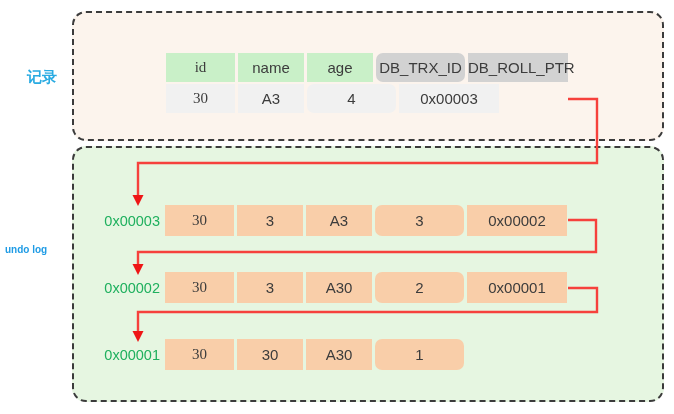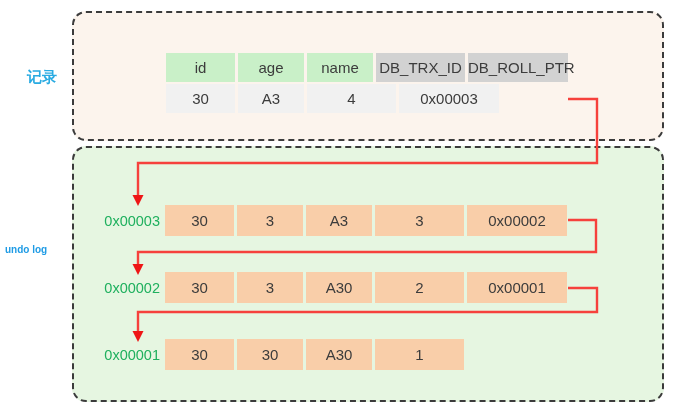--- a/index.html
+++ b/index.html
@@ -26,21 +26,21 @@
   .side-label.record{left:27px;top:68px;font-size:15px;color:#29abe2;}
   .side-label.undo{left:5px;top:244px;font-size:10px;color:#1e9be5;}
 
   
   .record-table{position:absolute;left:166px;top:53px;width:402px;}
   .t-row{display:flex;gap:3px;margin-bottom:2px;}
   .cell{
     height:29px;line-height:29px;text-align:center;
     font-size:15px;flex:0 0 auto;box-sizing:border-box;
   }
-  .c0{width:69px;} .c1{width:66px;} .c2{width:66px;} .c3{width:89px;} .c4{width:100px;}
+  .c0{width:69px;font-family:Liberation Serif, serif;} .c1{width:66px;} .c2{width:66px;} .c3{width:89px;border-radius:7px;} .c4{width:100px;}
   .hdr-green{background:#c9f0c8;}
   .hdr-gray{background:#d2d2d2;}
   .val-gray{background:#f1f1f1;}
 
   
   .undo-row{position:absolute;left:90px;display:flex;align-items:center;}
   .undo-row .cells{display:flex;gap:3px;margin-left:5px;}
   .undo-cell{
     width:69px;height:31px;line-height:31px;text-align:center;
     font-size:15px;background:#f9cea9;flex:0 0 auto;
@@ -65,22 +65,22 @@
 
   <div class="panel record"></div>
   <div class="panel undo"></div>
 
   <div class="side-label record">记录</div>
   <div class="side-label undo">undo log</div>
 
   <div class="record-table">
     <div class="t-row">
       <div class="cell c0 hdr-green">id</div>
+      <div class="cell c2 hdr-green">name</div>
       <div class="cell c1 hdr-green">age</div>
-      <div class="cell c2 hdr-green">name</div>
       <div class="cell c3 hdr-gray">DB_TRX_ID</div>
       <div class="cell c4 hdr-gray">DB_ROLL_PTR</div>
     </div>
     <div class="t-row">
       <div class="cell c0 val-gray">30</div>
       <div class="cell c2 val-gray">A3</div>
       <div class="cell c3 val-gray">4</div>
       <div class="cell c4 val-gray">0x00003</div>
     </div>
   </div>

